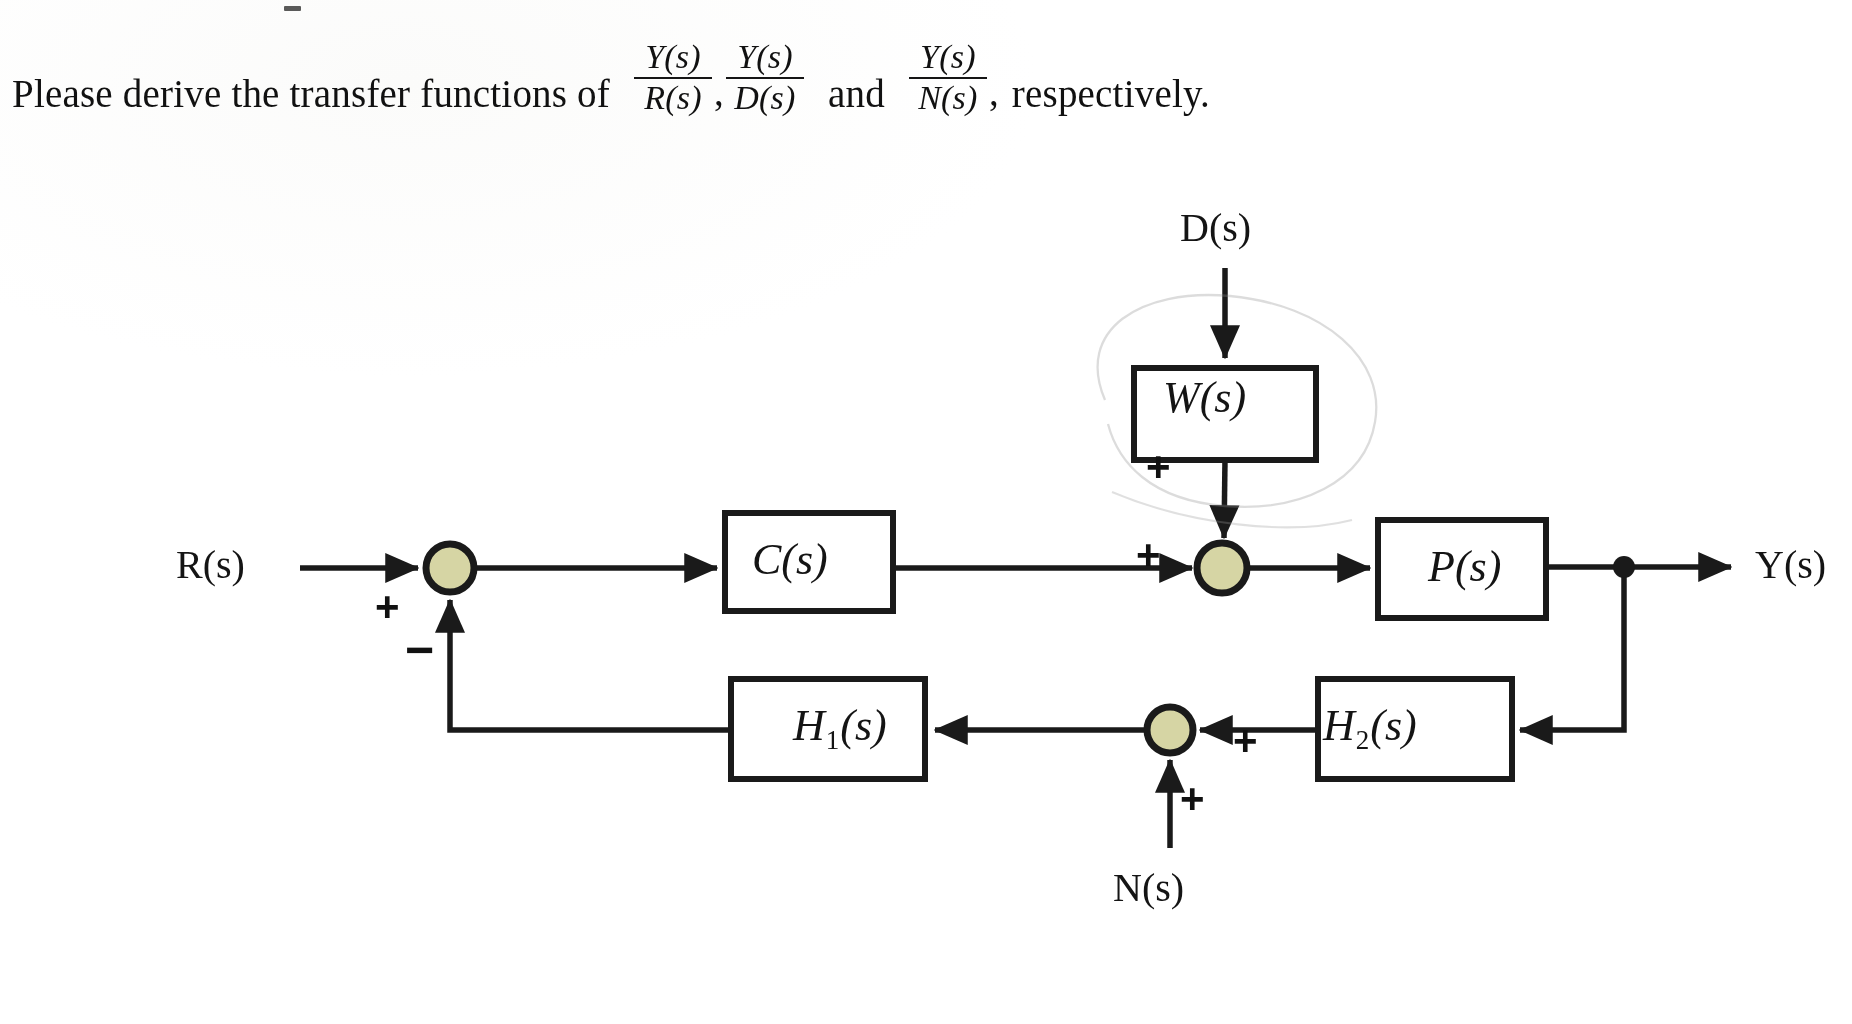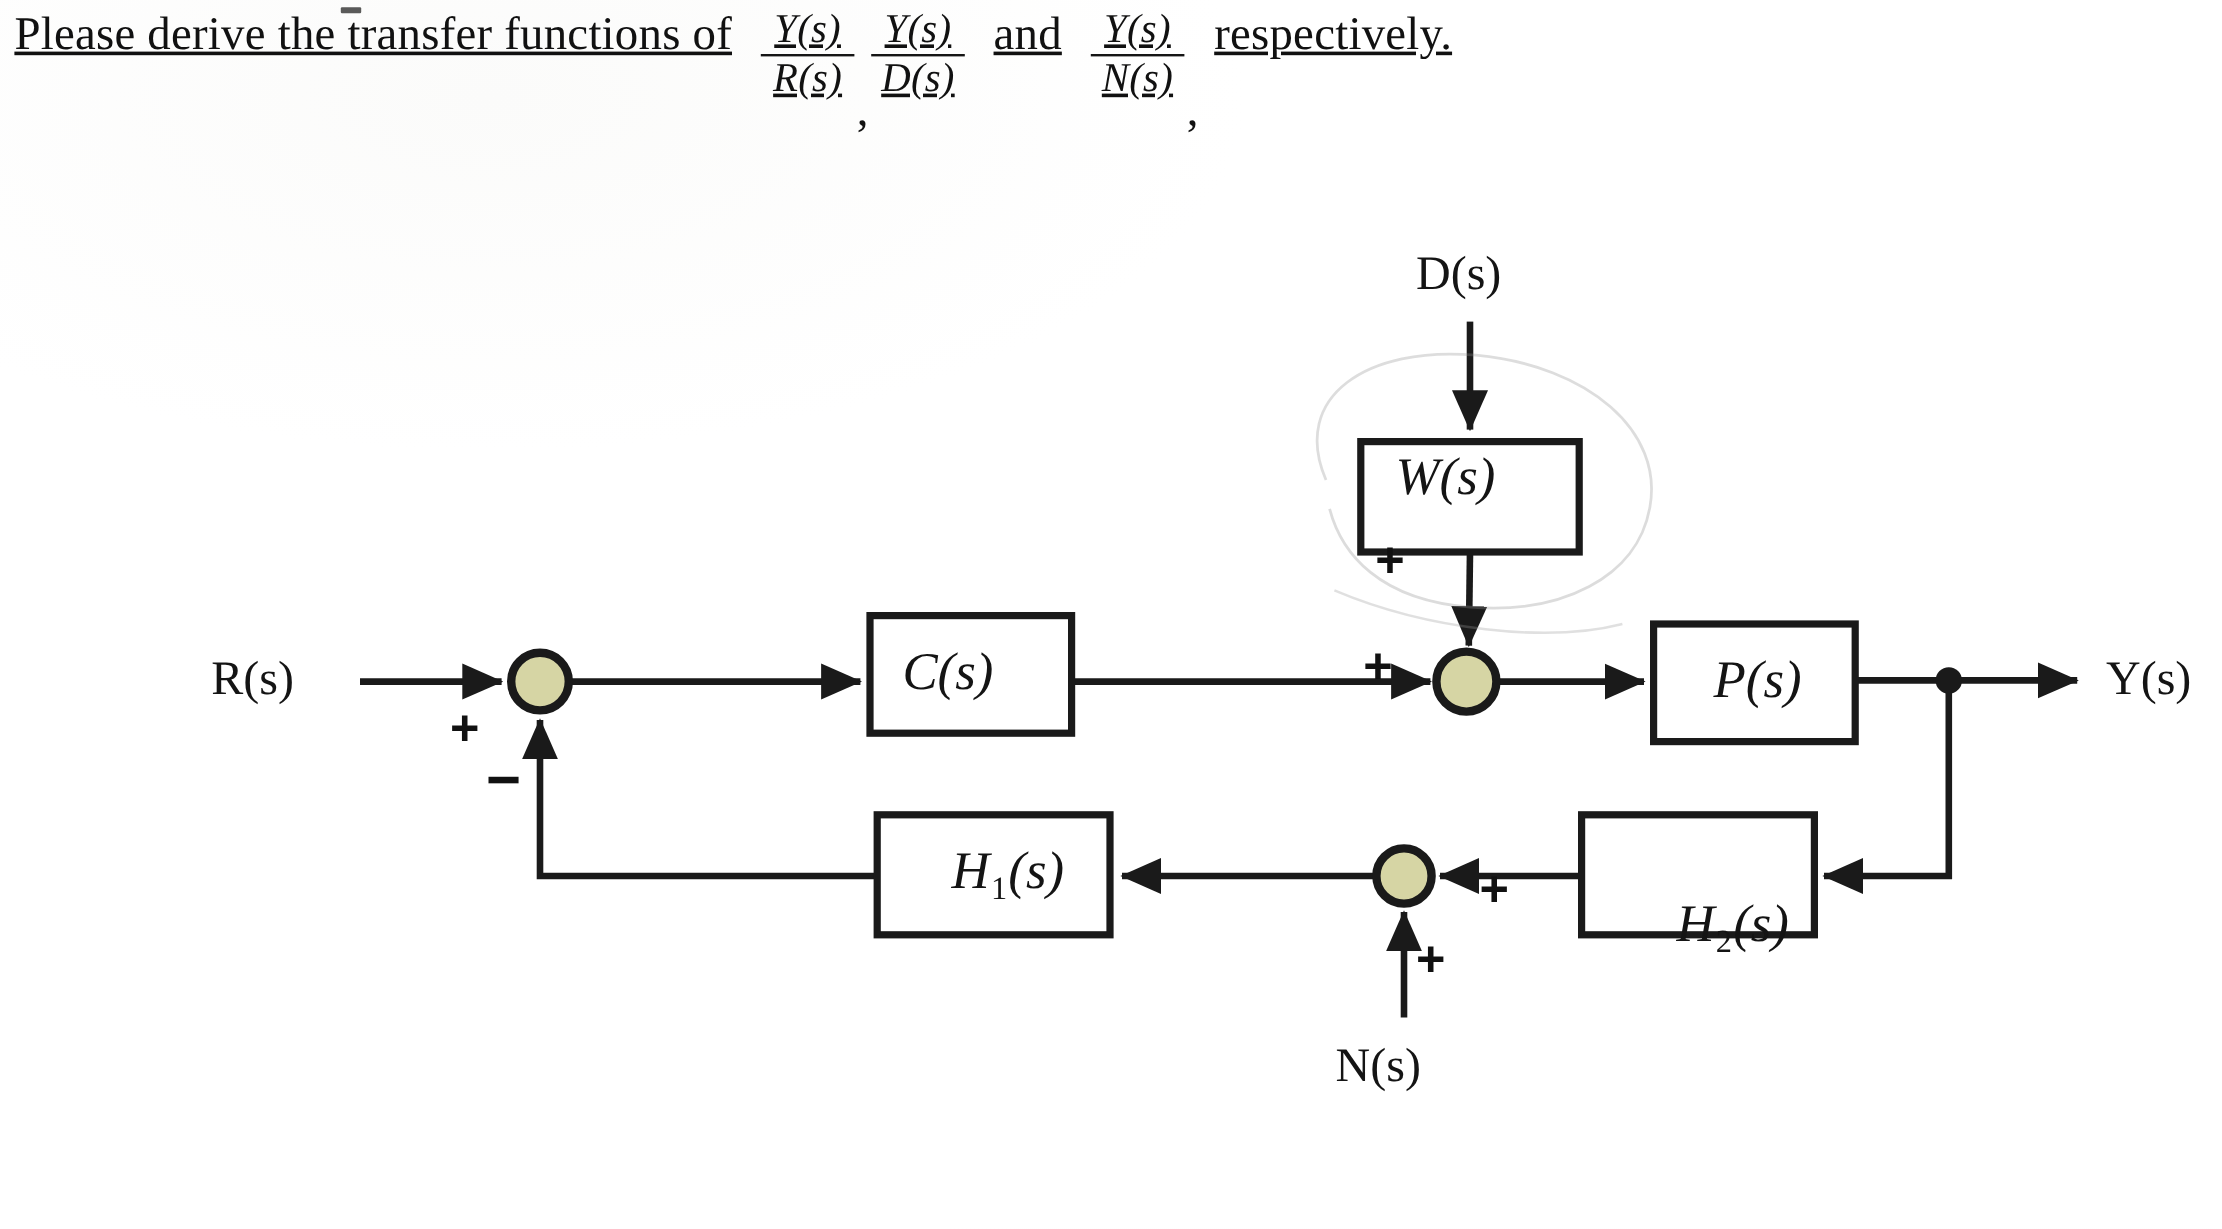--- a/index.html
+++ b/index.html
@@ -28,25 +28,24 @@
   }
 
   
   #prompt-line {
     position: absolute;
     left: 12px;
     top: 6px;
     width: 1560px;
     height: 110px;
     display: flex;
-    align-items: flex-start;
+    align-items: flex-end;
     font-size: 39px;
     letter-spacing: 0.2px;
     white-space: nowrap;
-    text-decoration: underline;
   }
   #prompt-line .txt { display: inline-block; }
   #prompt-line .sp-s { display: inline-block; width: 13px; }
   #prompt-line .sp-m { display: inline-block; width: 22px; }
 
   .frac {
     display: inline-flex;
     flex-direction: column;
     align-items: center;
     vertical-align: middle;
@@ -240,21 +239,21 @@
   <span class="lbl lbl-plain" style="left:1755px; top:545px;">Y(s)</span>
 
   <span class="lbl lbl-block" style="left:752px; top:538px;font-family:Liberation Serif, serif;">C(s)</span>
 
   <span class="lbl lbl-block" style="left:1163px; top:376px;">W(s)</span>
 
   <span class="lbl lbl-block" style="left:1408px; top:545px;margin-left:20px;">P(s)</span>
 
   <span class="lbl lbl-block" style="left:750px; top:704px;margin-left:43px;"><span>H</span><span class="sub">1</span><span>(<i>s</i>)</span></span>
 
-  <span class="lbl lbl-block" style="left:1397px; top:704px;margin-top:44px;"><span>H</span><span class="sub">2</span><span>(<i>s</i>)</span></span>
+  <span class="lbl lbl-block" style="left:1323px; top:704px;"><span>H</span><span class="sub">2</span><span>(<i>s</i>)</span></span>
 
   <span class="sign" style="left:375px; top:586px;">+</span>
 
   <span class="sign sign-minus" style="left:405px; top:625px;">−</span>
 
   <span class="sign" style="left:1146px; top:446px;">+</span>
 
   <span class="sign" style="left:1136px; top:534px;">+</span>
 
   <span class="sign" style="left:1233px; top:720px;">+</span>

